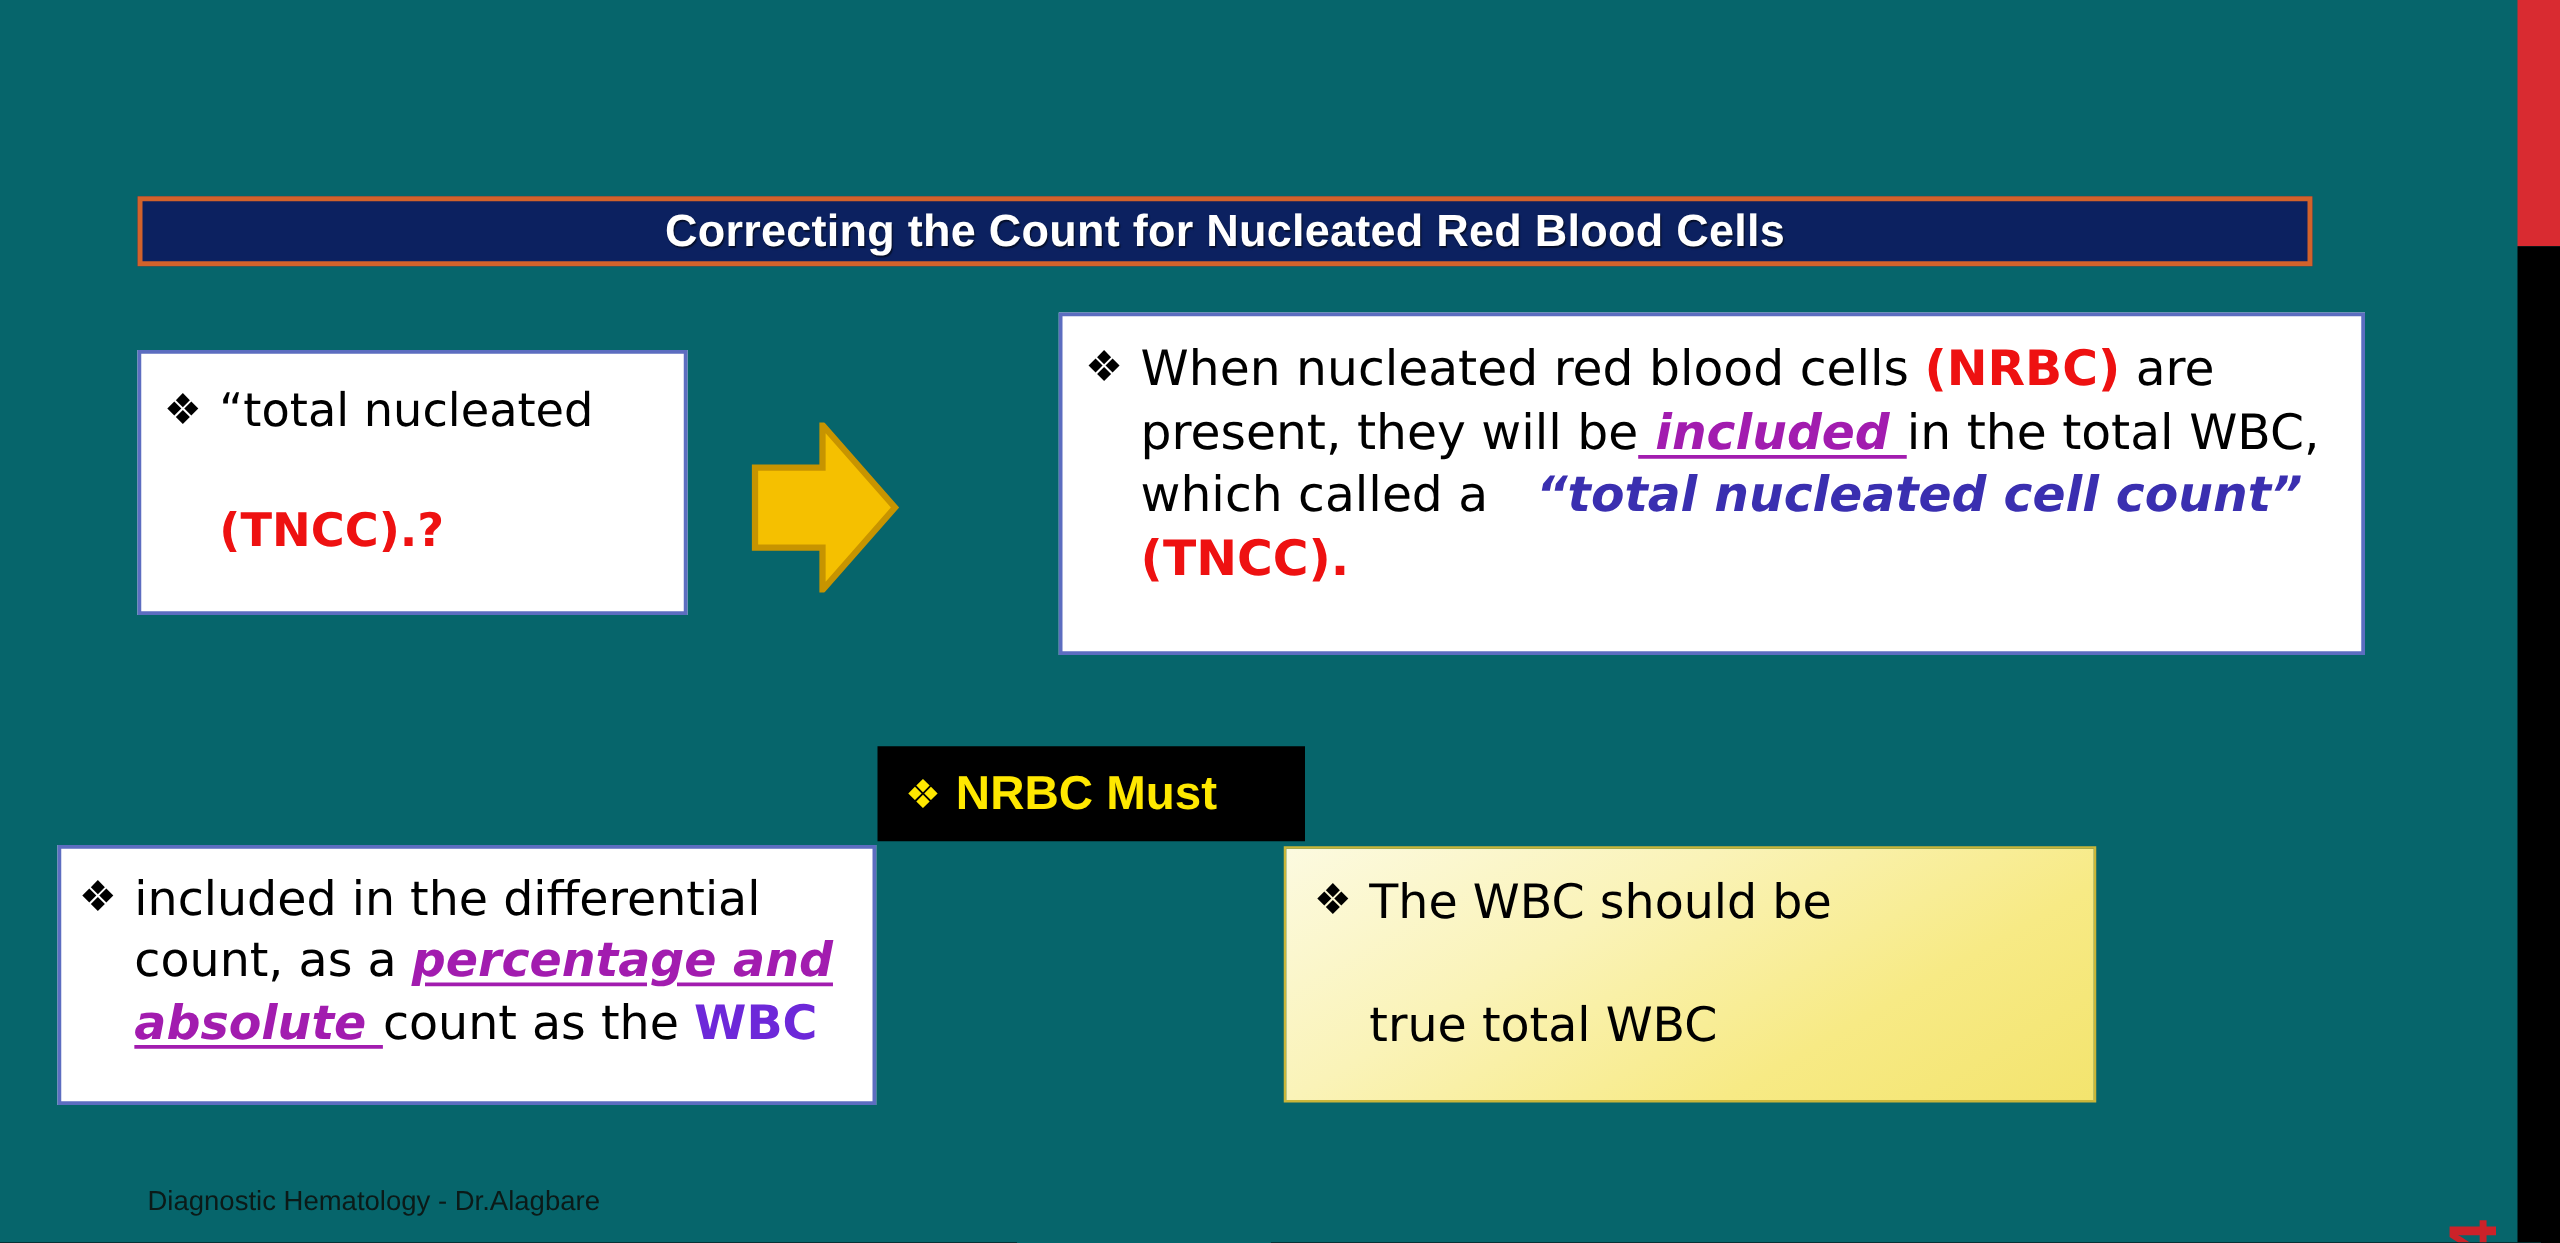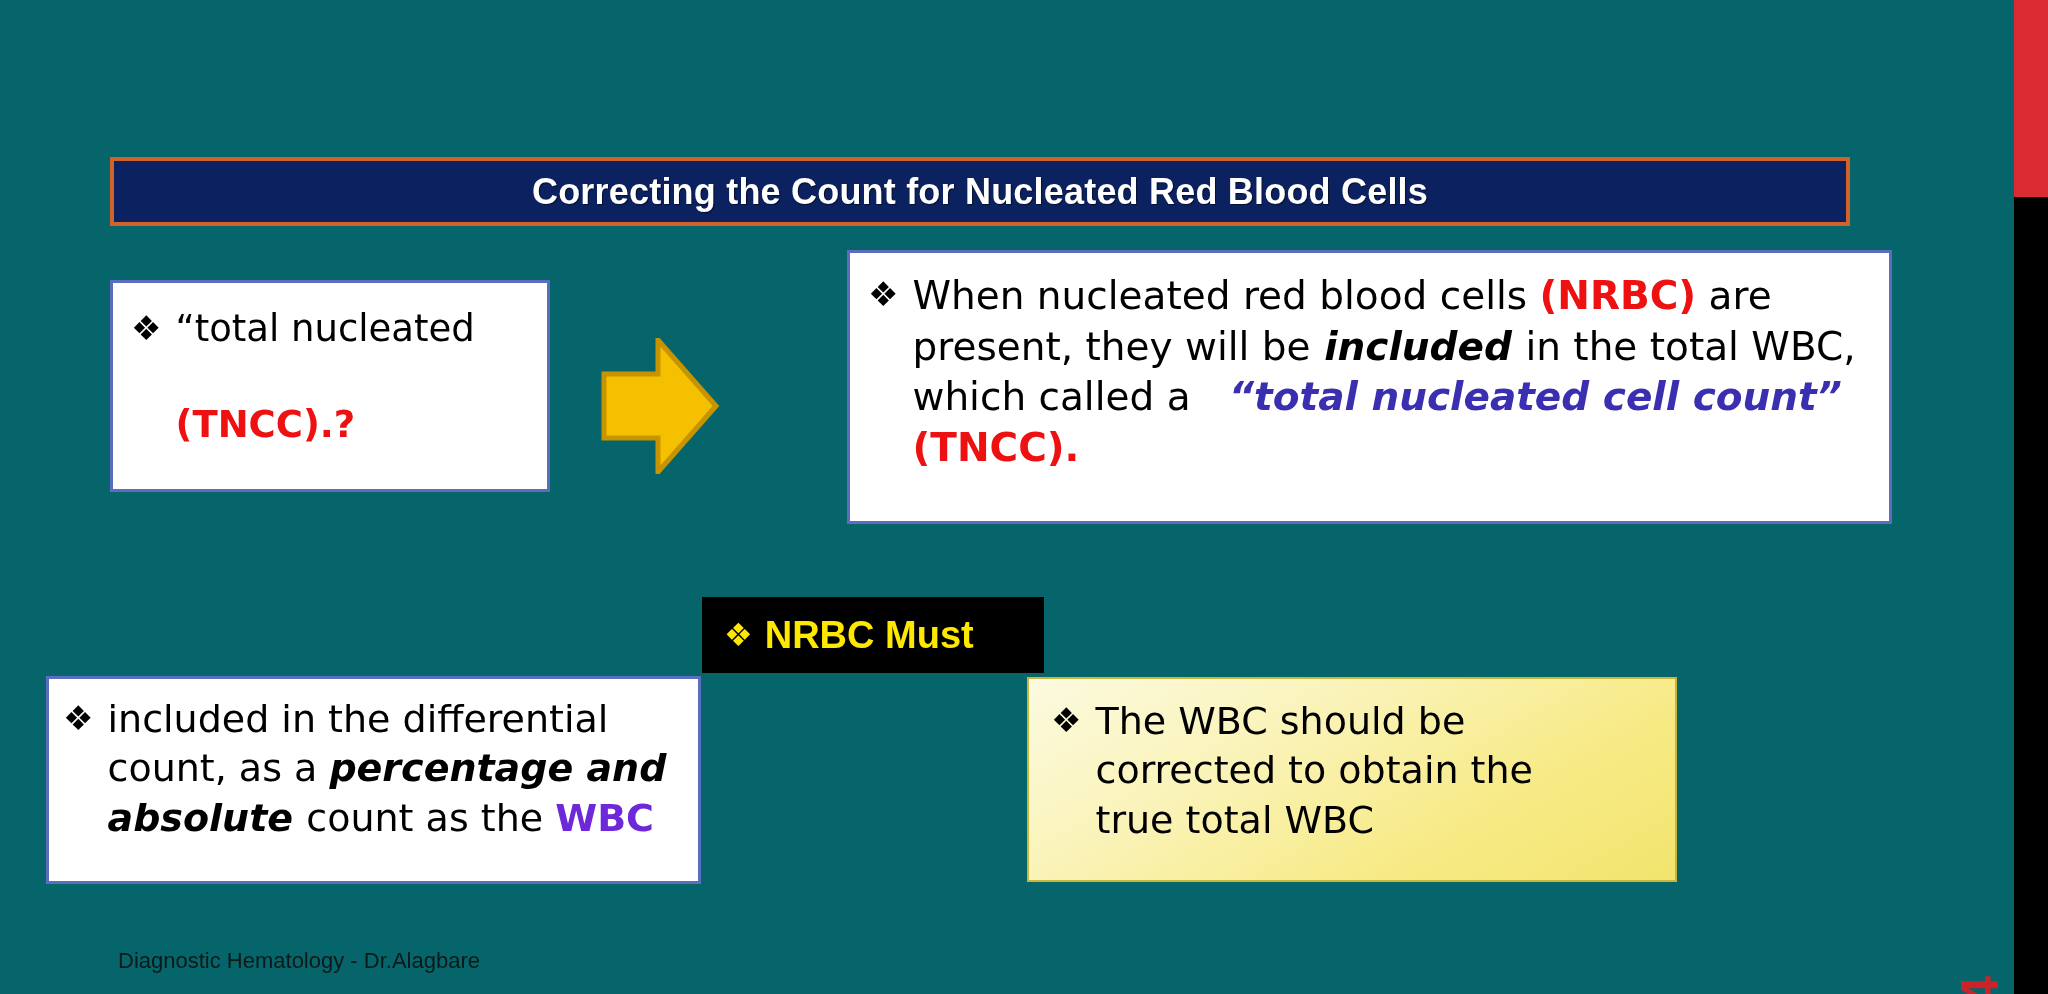--- a/index.html
+++ b/index.html
@@ -24,21 +24,21 @@
   }
   .edge-strip.red  { top: 0;     height: 197px; background: #D92B31; }
   .edge-strip.black{ top: 197px; height: 797px; background: #000000; }
 
   
   .title-banner {
     position: absolute;
     left: 110px;
     top: 157px;
     width: 1740px;
-    height: 69px;
+    height: 56px;
     background: #0C2160;
     border: 4px solid #D2622B;
     box-sizing: border-box;
     display: flex;
     align-items: center;
     justify-content: center;
   }
   .title-banner .title-text {
     color: #FFFFFF;
     font-family: "Liberation Sans", sans-serif;
@@ -113,22 +113,22 @@
 
   .txt-q  { font-size: 37px; line-height: 1.30; }
   .txt-main { font-size: 39px; line-height: 1.30; }
   .txt-diff { font-size: 38px; line-height: 1.30; }
   .txt-yel  { font-size: 38px; line-height: 1.30; }
 
   
   .red-bi   { color: #EE1111; font-weight: bold; }
   .red-dark { color: #6d28d9; font-weight: bold; }
   .blue-biu {
-    color: #000000; font-weight: bold; font-style: italic;
-    text-underline-offset: 5px;
+    color: #a21caf; font-weight: bold; font-style: italic;
+    text-decoration: underline; text-underline-offset: 5px;
   }
   .blue-bi  { color: #3A2FB0; font-weight: bold; font-style: italic; margin-left: 26px; }
 
   
   .arrow {
     position: absolute;
     left: 600px;
     top: 338px;
     width: 120px;
     height: 136px;
@@ -232,21 +232,21 @@
       <span class="bullet">❖</span>
       <span class="btext"><span>included in the differential count, as a </span><span class="blue-biu">percentage  and absolute </span><span>count as the </span><span class="red-dark">WBC</span></span>
     </div>
   </div>
 
   <div class="box-yellow">
     <div class="bline txt-yel">
       <span class="bullet">❖</span>
       <span class="btext">
         <span>The WBC should be</span><br>
-        <span>corrected to obtain the</span><br>
+        <br>
         <span>true total WBC</span>
       </span>
     </div>
   </div>
 
   <div class="footer">Diagnostic Hematology - Dr.Alagbare</div>
 
   <div class="slide-number">14</div>
 
 </div>

